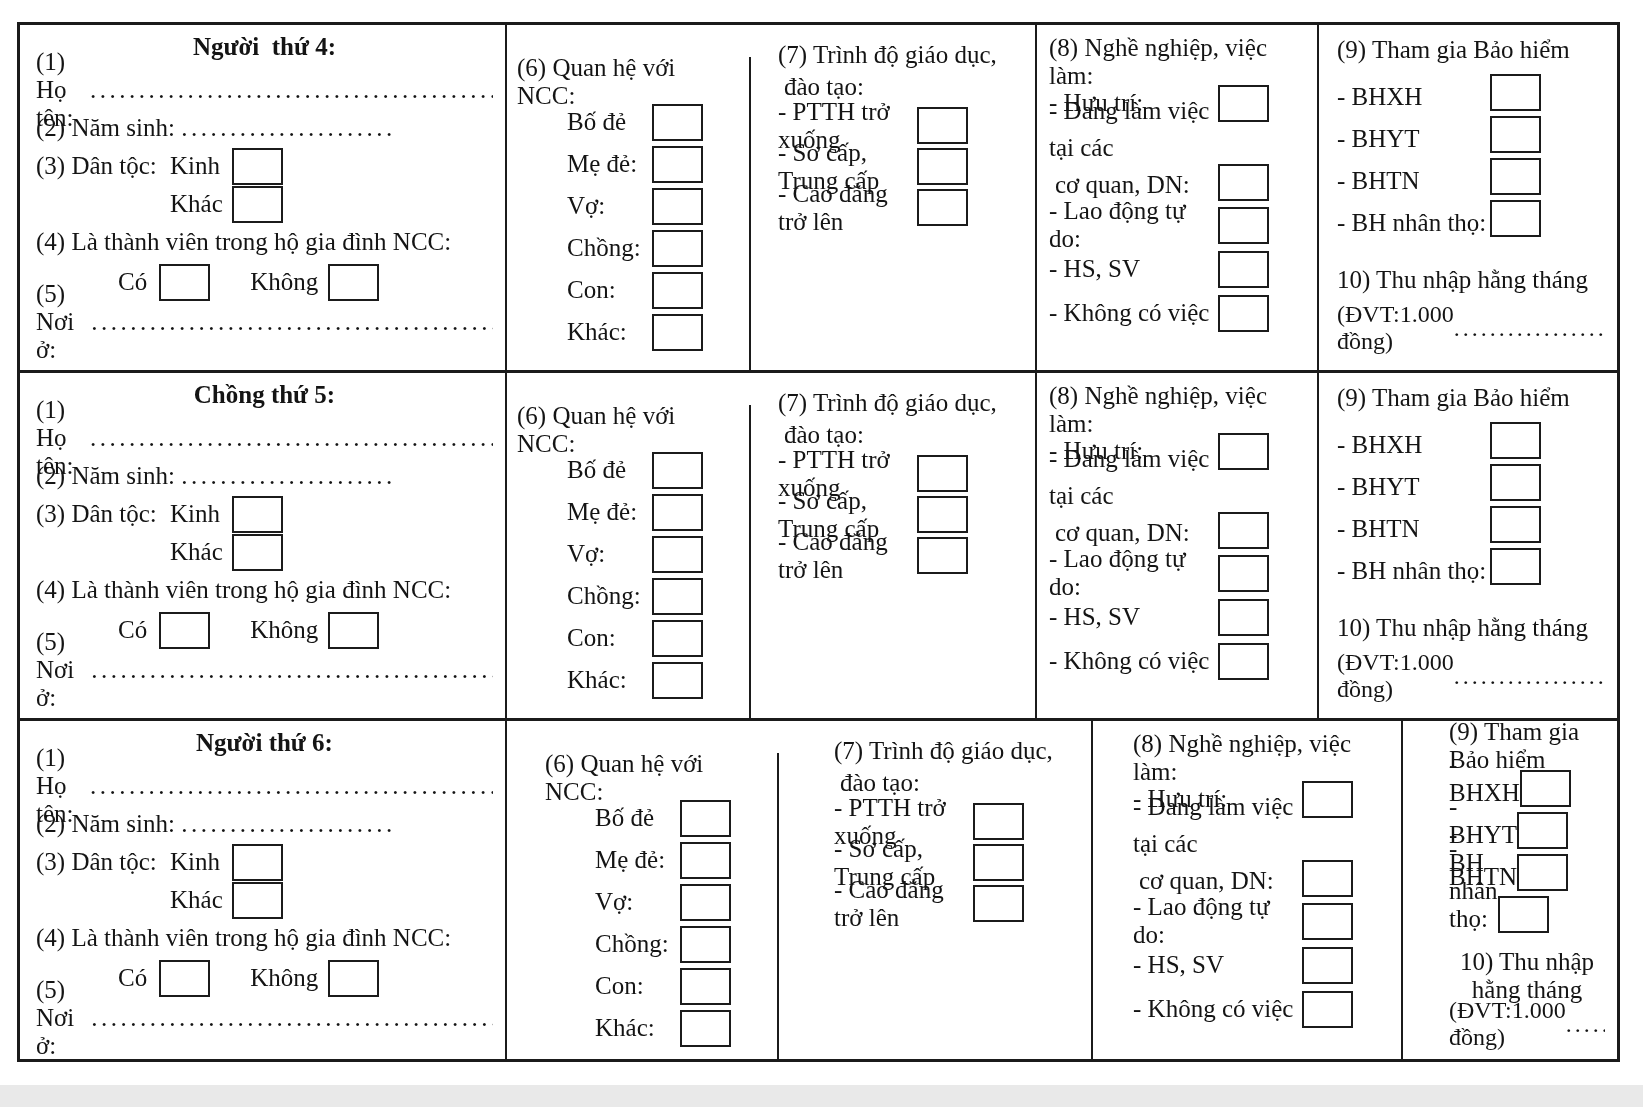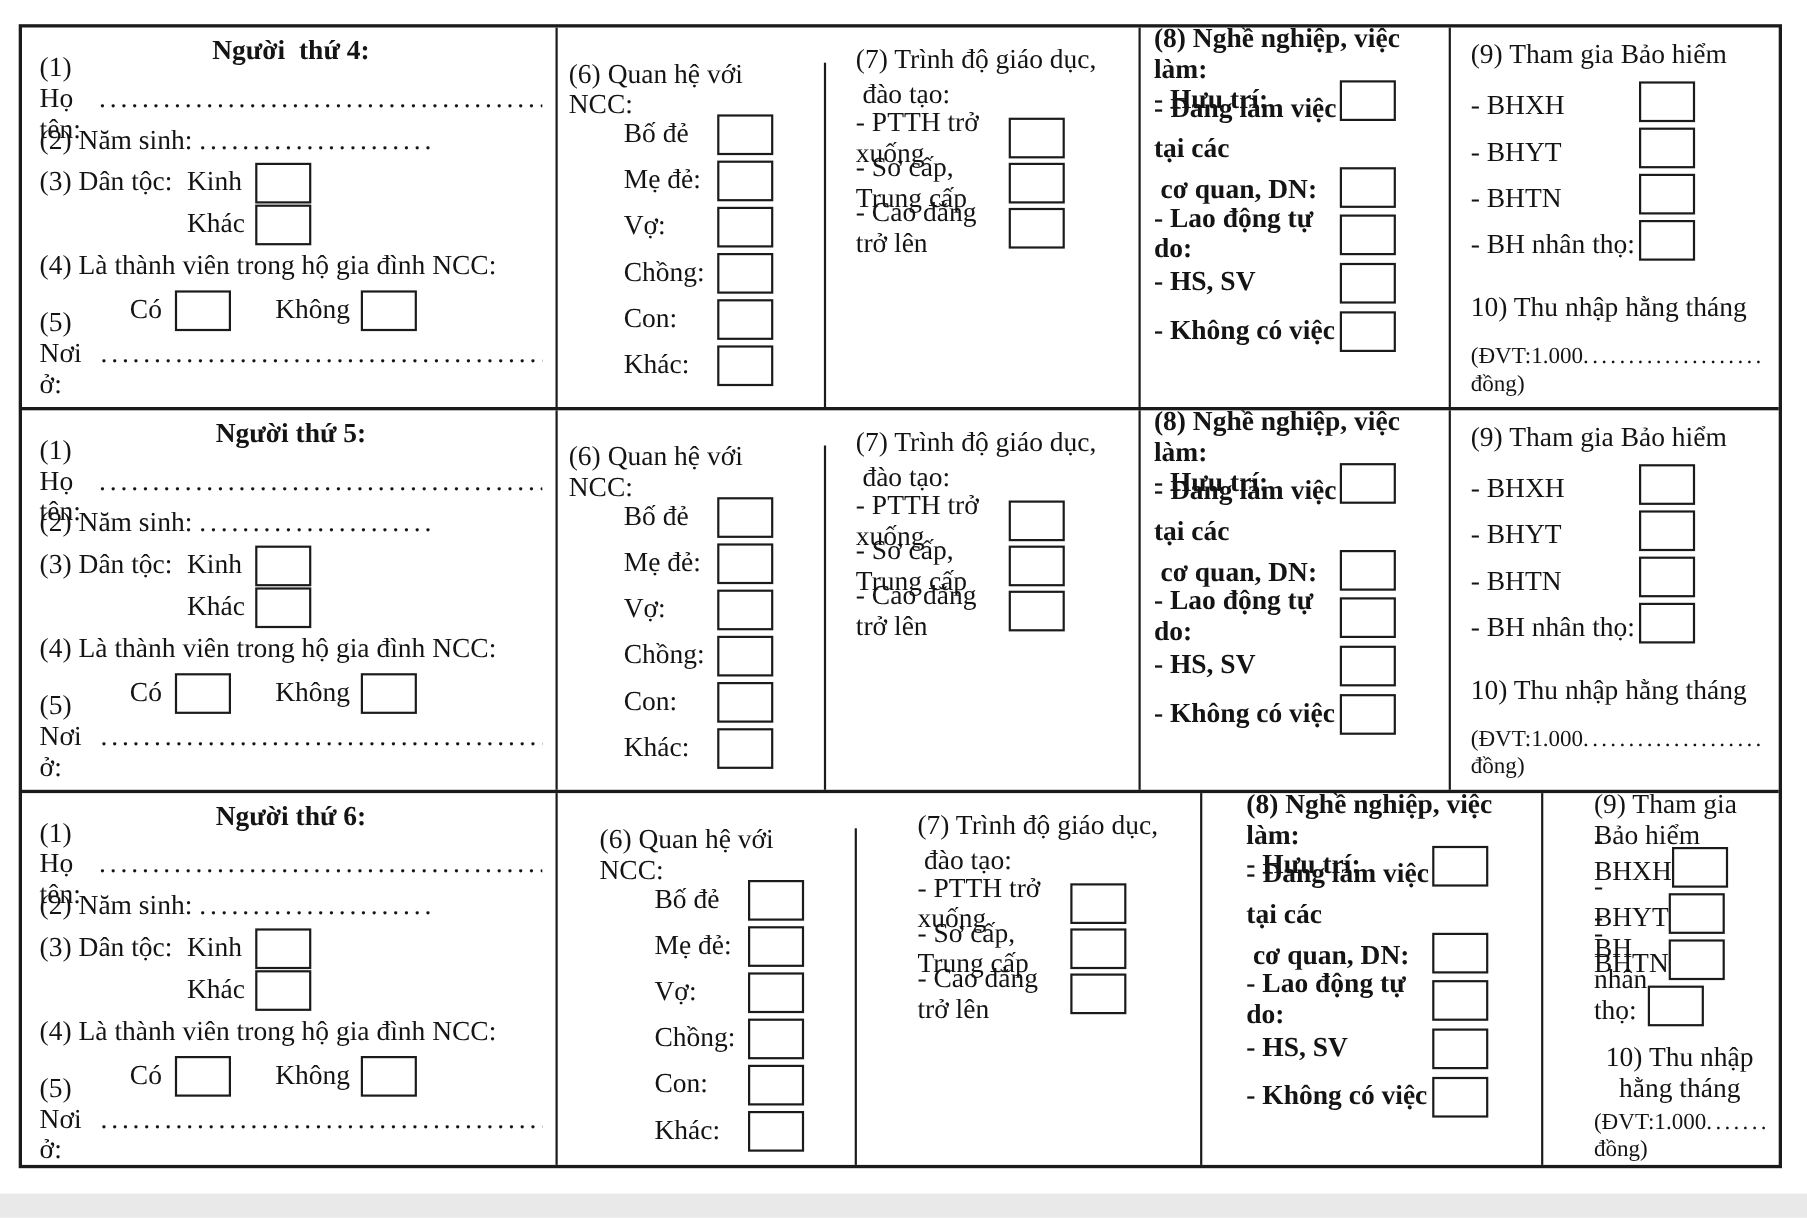--- a/index.html
+++ b/index.html
@@ -66,36 +66,36 @@
   .rel-row .cb { margin-left: auto; margin-right: 36px; }
 
   
   .c3 { padding: 6px 27px; }
   .c3 .hdr1 { height: 38px; display: flex; align-items: flex-end; }
   .c3 .hdr2 { height: 36px; display: flex; align-items: center; padding-left: 6px; }
   .edu-row { display: flex; align-items: center; height: 41px; }
   .edu-row .cb { margin-left: auto; margin-right: 40px; }
 
   
-  .c4 { padding: 6px 12px; font-weight: bold; }
+  .c4 { padding: 18px 12px; }
   .c4 .hdr { height: 38px; display: flex; align-items: center; }
   .occ-row { display: flex; align-items: center; height: 44px; }
   .occ-row .cb { margin-left: auto; margin-right: 36px; }
   .occ-row.two-line { height: 78px; align-items: flex-end; }
   .occ-row.two-line .occ-text { line-height: 37px; }
   .occ-row.two-line .occ-text .line2 { padding-left: 6px; }
   .occ-row.two-line .cb { margin-bottom: 2px; }
 
   
   .c5 { padding: 6px 12px; }
   .c5 .hdr { height: 38px; display: flex; align-items: center; }
   .ins-row { display: flex; align-items: flex-end; height: 42px; }
   .ins-row .cb { margin-left: auto; margin-right: 64px; }
   .income-title { margin-top: 24px; height: 38px; display: flex; align-items: center; text-align: center; }
-  .income-unit { margin-top: 12px; height: 34px; display: flex; font-size: 21px; }
+  .income-unit { margin-top: 12px; height: 34px; display: flex; align-items: center; font-size: 24px; }
   .income-unit .dots { letter-spacing: 3px; }
 
   .bottom-bar {
     position: absolute;
     left: 0; top: 1085px;
     width: 1643px; height: 22px;
     background: #e9e9e9;
   }
 </style>
 </head>
@@ -235,21 +235,21 @@
         <span>(ĐVT:1.000 đồng)</span>
         <span class="dots">....................................................................................</span>
       </div>
     </div>
 
   </div>
 
   <div class="person-row">
 
     <div class="cell c1">
-      <div class="p-title">Người thứ 5:</div>
+      <div class="p-title">Chồng thứ 5:</div>
       <div class="l">
         <span>(1) Họ tên:</span>
         <span class="dots">....................................................................................</span>
       </div>
       <div class="l">
         <span>(2) Năm sinh:</span>&nbsp;
         <span class="dots fixed">.......................................</span>
       </div>
       <div class="l eth-row">
         <span class="eth-lbl">(3) Dân tộc:</span>

